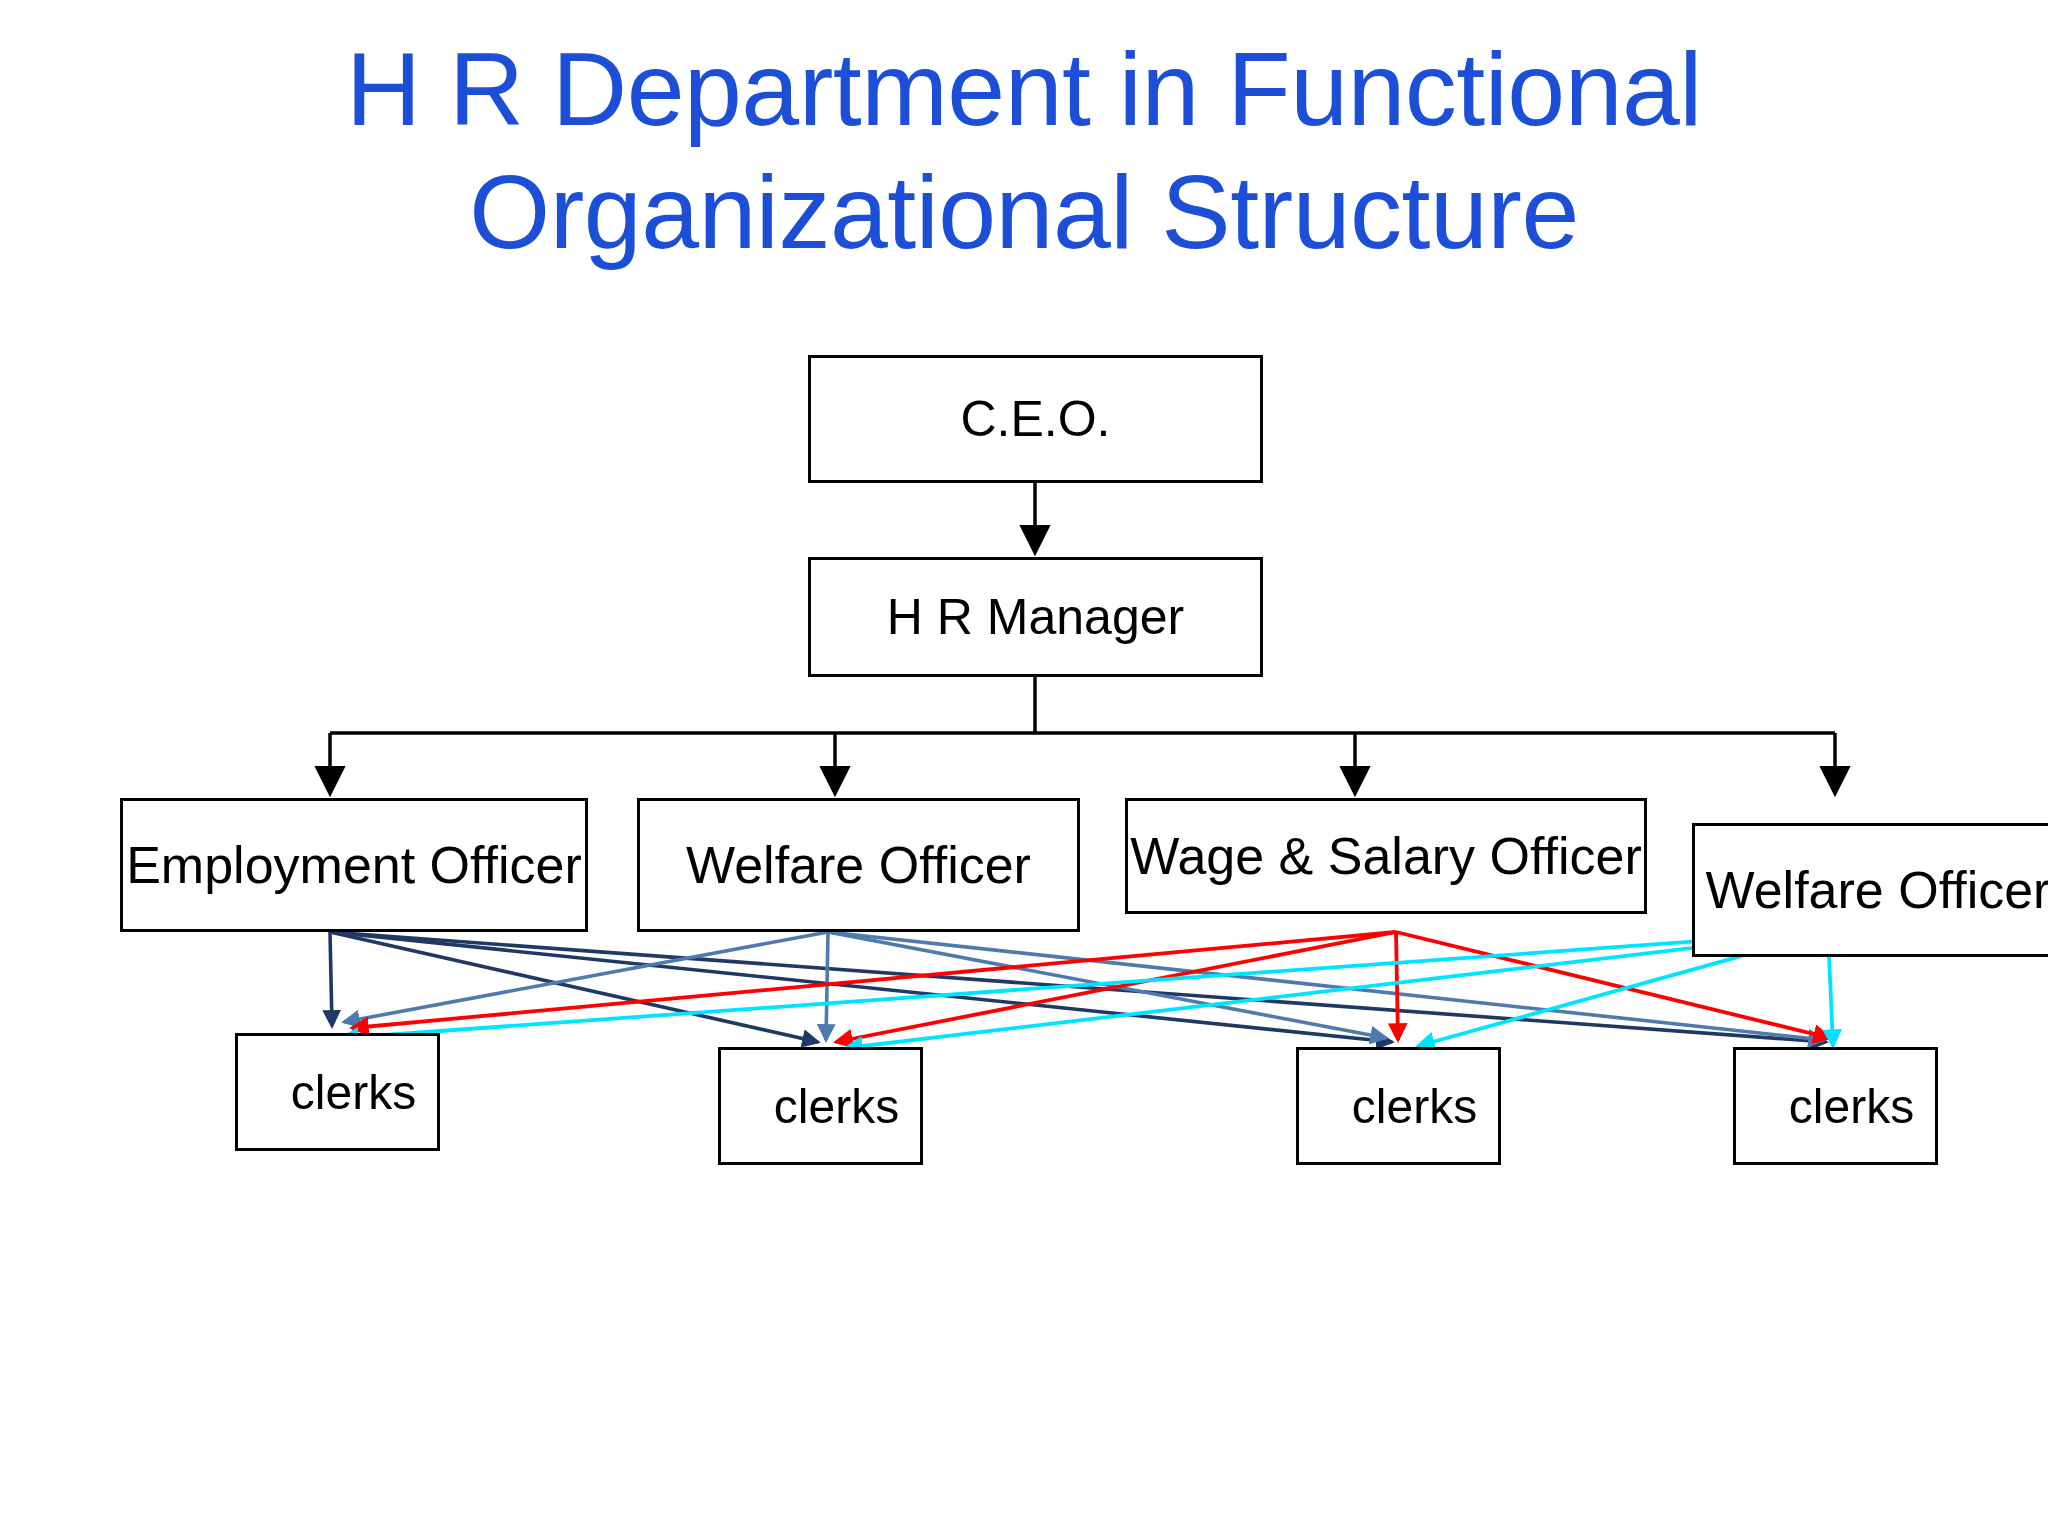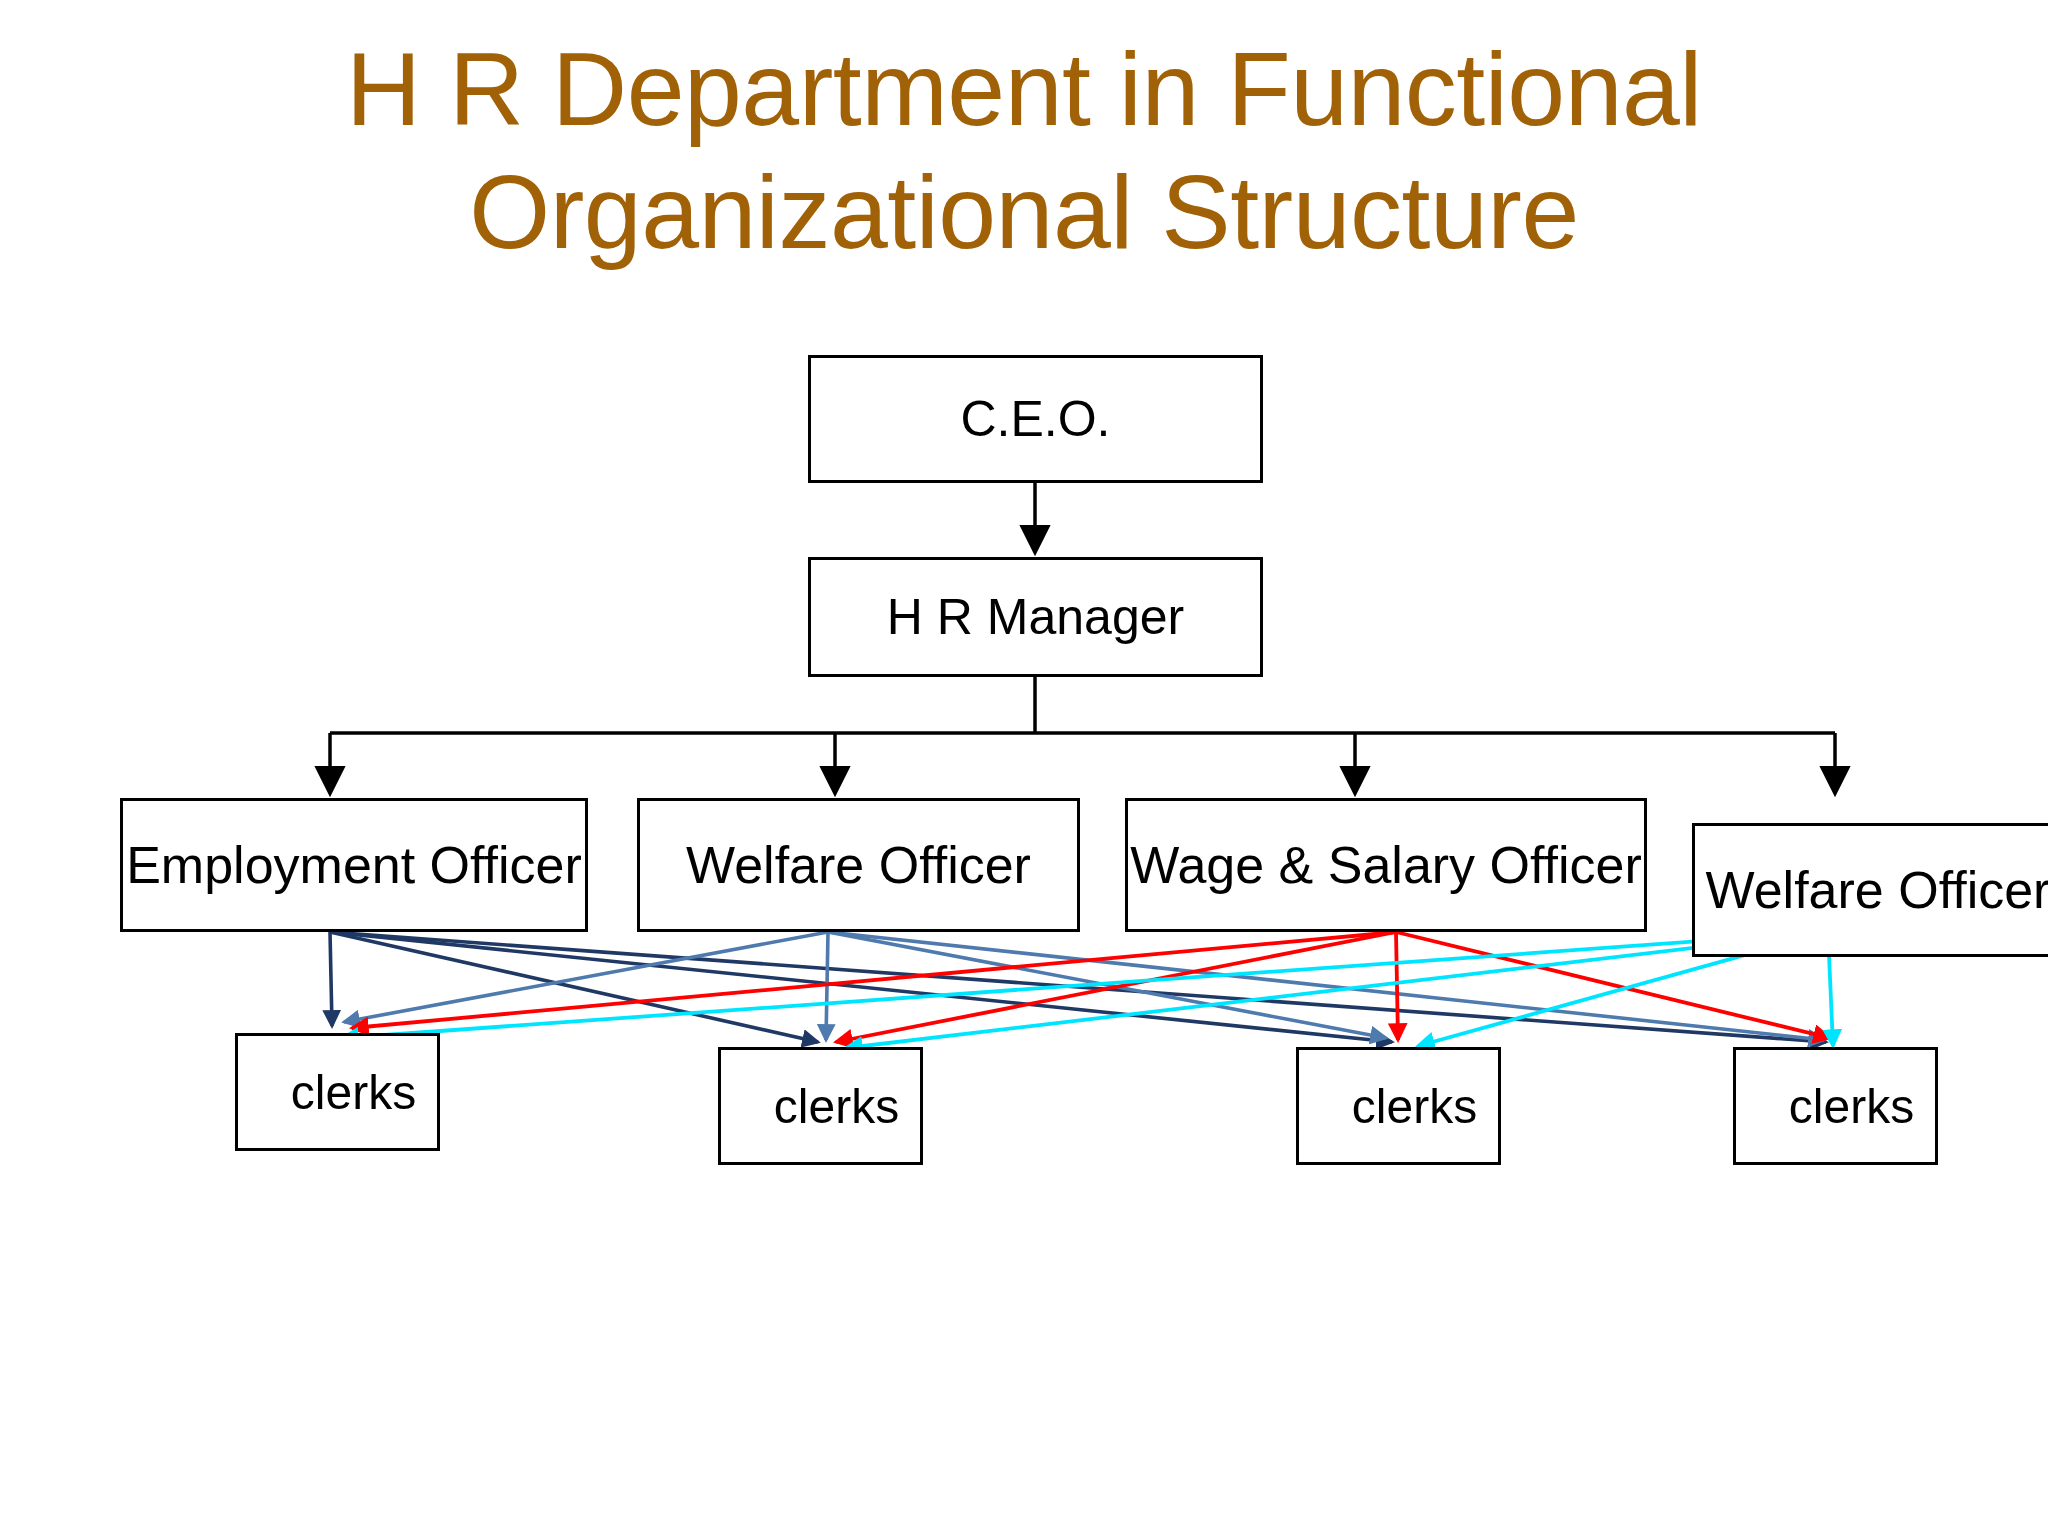--- a/index.html
+++ b/index.html
@@ -18,21 +18,21 @@
   #title {
     position: absolute;
     left: 0;
     top: 28px;
     width: 2048px;
     text-align: center;
     font-family: "Liberation Sans", sans-serif;
     font-size: 104px;
     line-height: 1.18;
     font-weight: 400;
-    color: #a16207;
+    color: #1d4ed8;
     letter-spacing: -0.5px;
   }
   .node {
     position: absolute;
     box-sizing: border-box;
     border: 3px solid #000000;
     background: #ffffff;
     display: flex;
     align-items: center;
     justify-content: center;
@@ -123,21 +123,21 @@
   </div>
 
   <div class="node node-officer" style="left:88px; top:798px; width:468px; height:134px;">
     <span>Employment Officer</span>
   </div>
 
   <div class="node node-officer" style="left:605px; top:798px; width:443px; height:134px;">
     <span>Welfare Officer</span>
   </div>
 
-  <div class="node node-officer" style="left:1093px; top:798px; width:522px; height:134px;">
+  <div class="node node-officer" style="left:1093px; top:798px; width:522px; height:116px;">
     <span>Wage &amp; Salary Officer</span>
   </div>
 
   <div class="node node-officer" style="left:1660px; top:823px; width:372px; height:134px;">
     <span>Welfare Officer</span>
   </div>
 
   <div class="node node-clerk" style="left:235px; top:1033px; width:205px; height:118px;">
     <span>clerks</span>
   </div>

